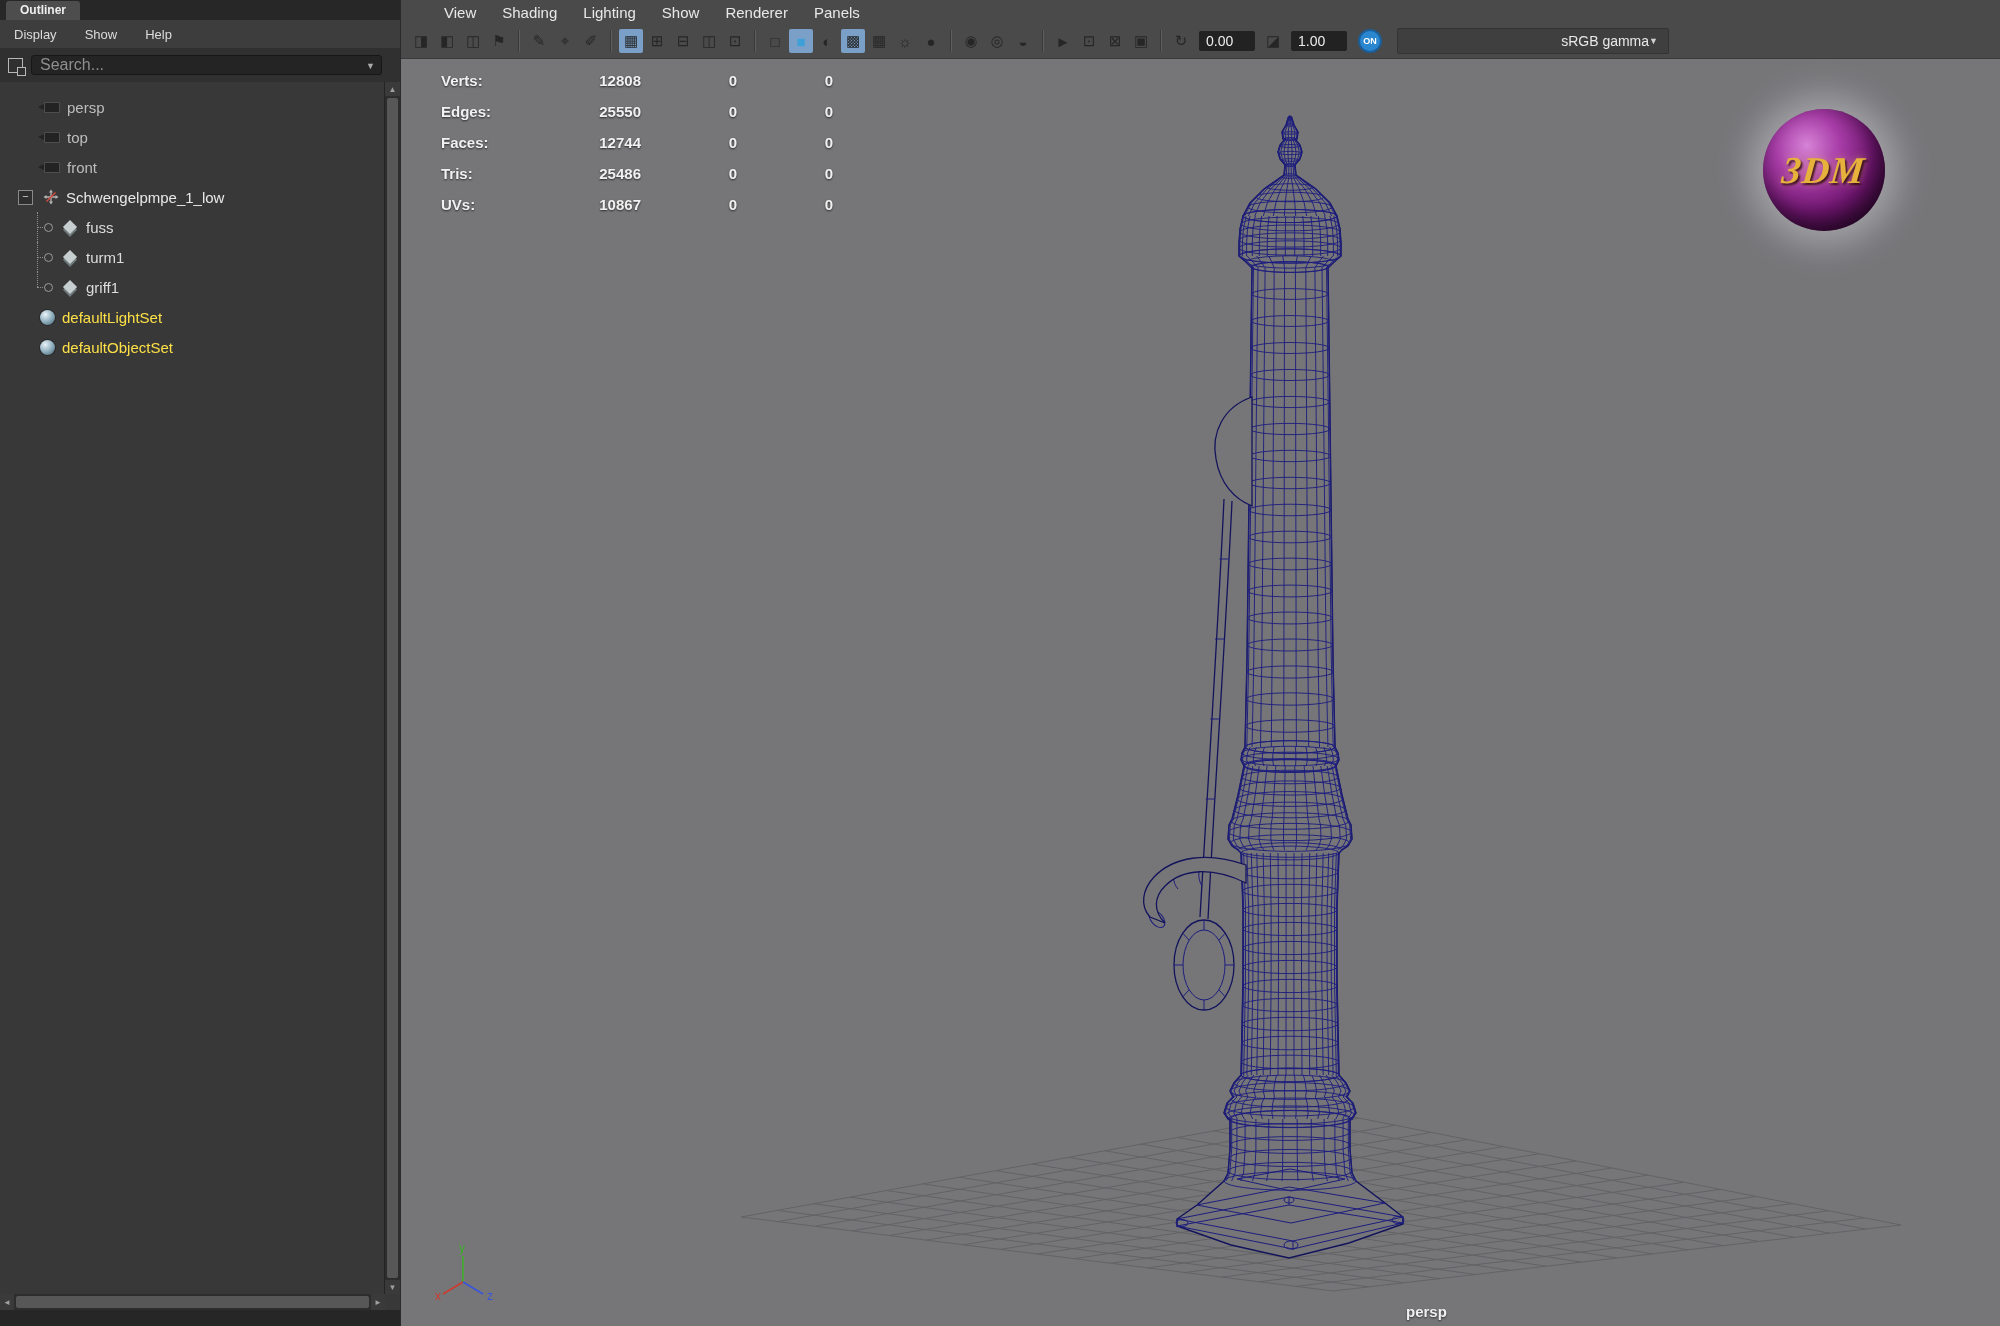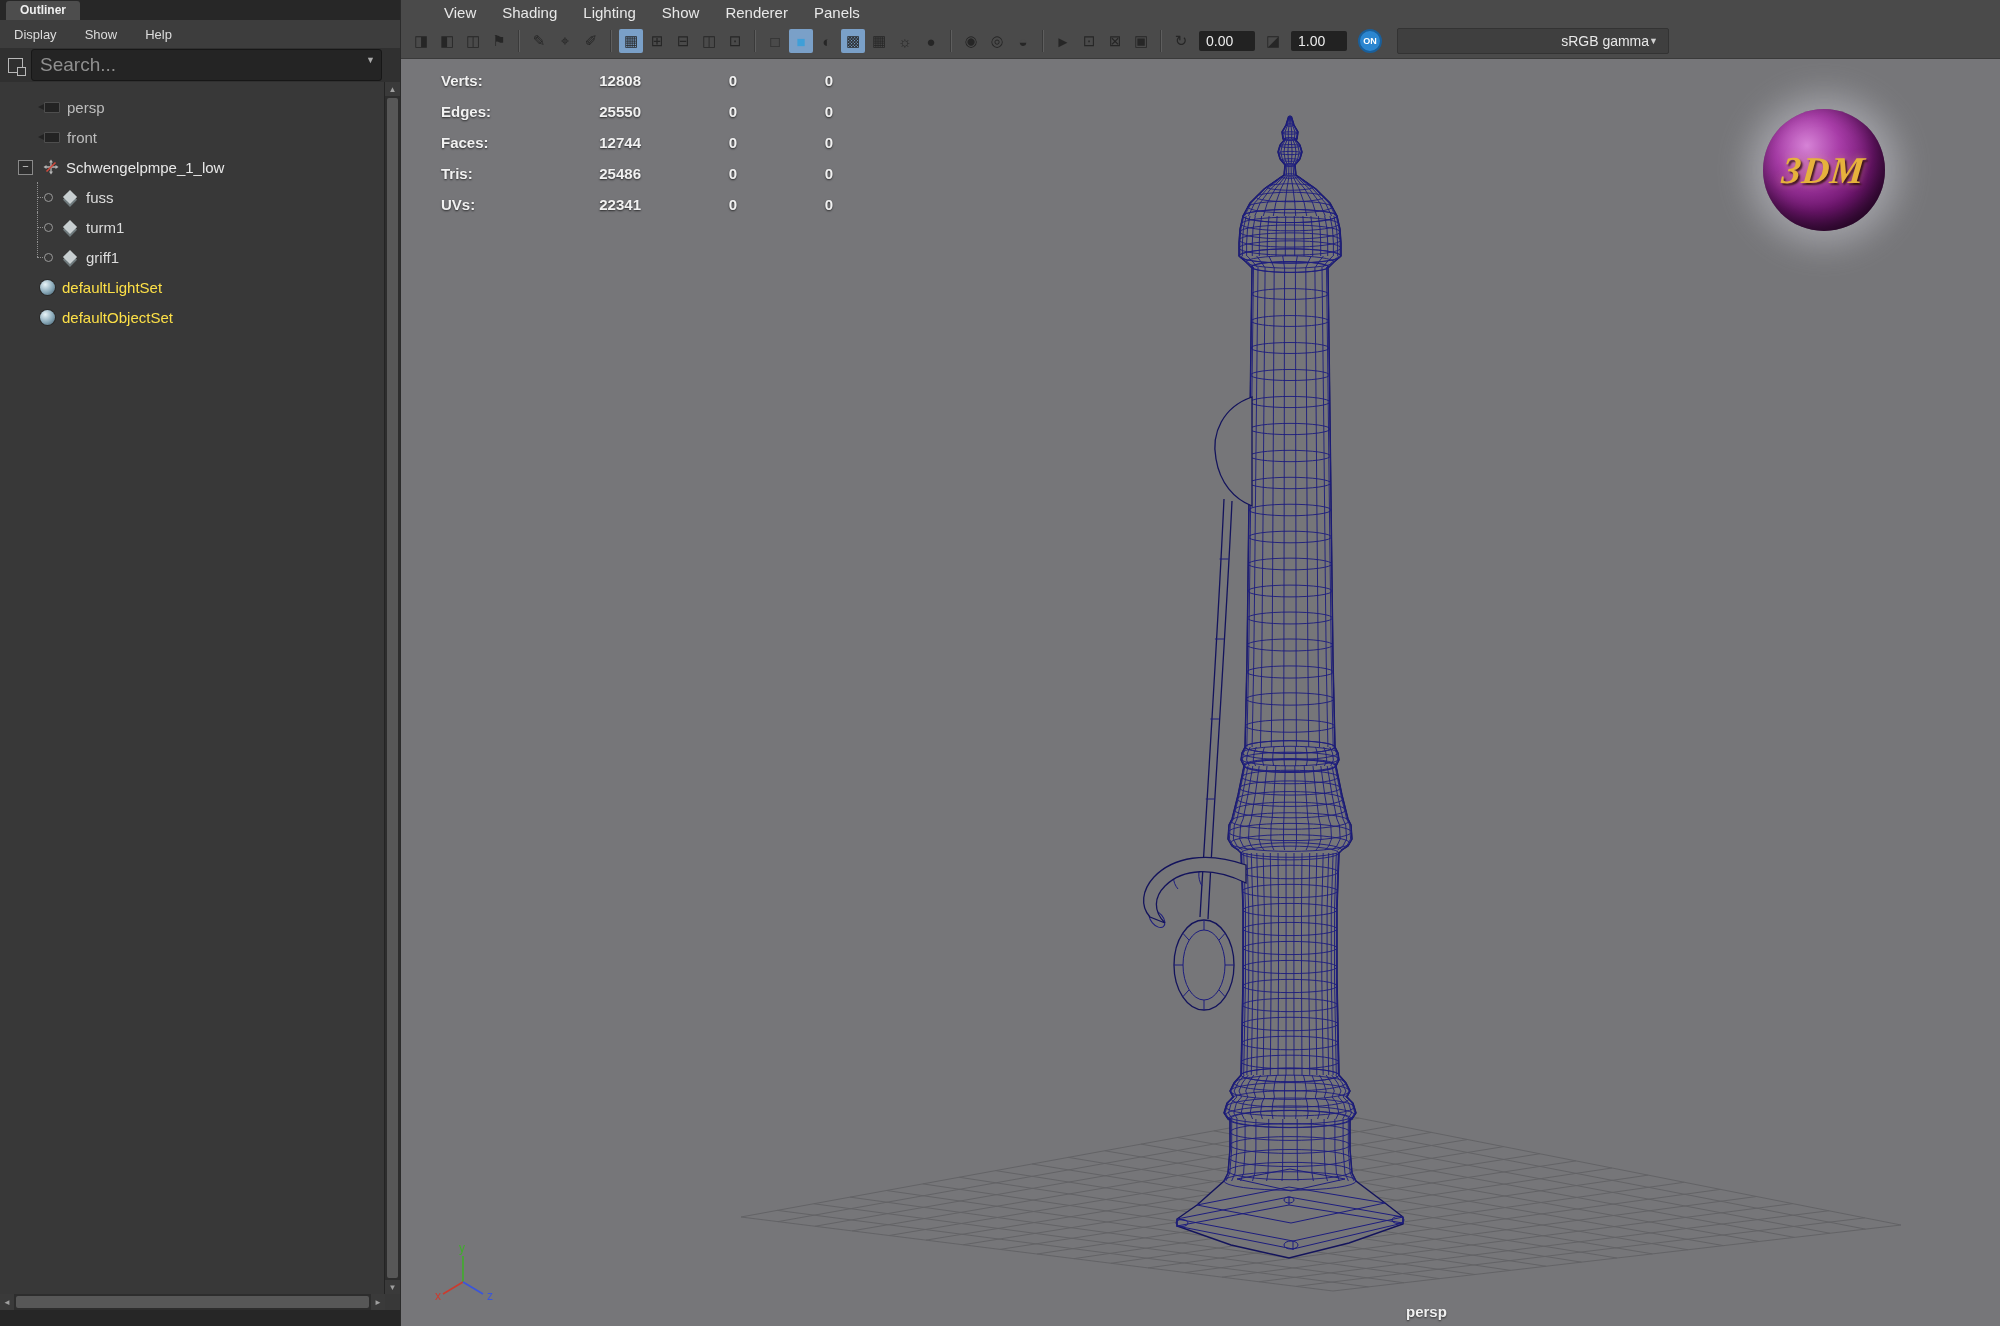--- a/index.html
+++ b/index.html
@@ -14,22 +14,22 @@
     padding:2px 14px 3px;border-radius:3px 3px 0 0;}
   .ol-menubar{height:28px;background:#3d3d3d;display:flex;align-items:center;
     color:#dcdcdc;font-size:13px;flex:none;}
   .ol-menu-item{padding:0 14px;cursor:default;}
   .ol-search-row{height:34px;background:#303030;display:flex;align-items:center;
     padding:0 8px;gap:8px;flex:none;}
   .filter-icon{width:13px;height:13px;border:1px solid #b8b8b8;position:relative;flex:none;}
   .filter-icon::after{content:'';position:absolute;right:-4px;bottom:-4px;width:7px;height:7px;
     background:#303030;border:1px solid #b8b8b8;}
   .search-wrap{position:relative;flex:1;margin-right:10px;}
-  .ol-search{width:100%;box-sizing:border-box;height:32px;background:#242424;
-    border:1px solid #171717;border-radius:3px;color:#cfcfcf;font-size:19px;
+  .ol-search{width:100%;box-sizing:border-box;height:20px;background:#242424;
+    border:1px solid #171717;border-radius:3px;color:#cfcfcf;font-size:16px;
     padding:0 24px 0 8px;outline:none;font-family:"Liberation Sans",sans-serif;}
   .ol-search::placeholder{color:#8f8f8f;}
   .search-dd{position:absolute;right:7px;top:6px;font-size:9px;color:#ababab;}
 
   .ol-tree{flex:1;padding-top:10px;position:relative;margin-right:15px;}
   .tree-row{height:30px;display:flex;align-items:center;gap:7px;font-size:15px;cursor:default;}
   .tree-row.cam{padding-left:44px;color:#bdbdbd;}
   .tree-row.parent{padding-left:18px;color:#e8e8e8;}
   .tree-row.child{padding-left:30px;color:#dcdcdc;}
   .tree-row.setrow{padding-left:40px;color:#fde047;}
@@ -127,20 +127,24 @@
       <span class="search-wrap">
         <input class="ol-search" placeholder="Search..." style="">
         <span class="search-dd">▼</span>
       </span>
     </div>
 
     <div class="ol-tree">
       <div class="tree-row cam">
         <span class="icon-camera"></span>
         <span class="t-label">persp</span>
+      </div>
+      <div class="tree-row cam">
+        <span class="icon-camera"></span>
+        <span class="t-label">top</span>
       </div>
       <div class="tree-row cam">
         <span class="icon-camera"></span>
         <span class="t-label">front</span>
       </div>
       <div class="tree-row parent">
         <span class="expander">−</span>
         <span class="icon-transform">
           <svg width="16" height="16" viewBox="0 0 16 16">
             <path d="M8 2 V14 M2 8 H14" stroke="#b5b5b5" stroke-width="1.3" fill="none"></path>
@@ -588,21 +592,21 @@
         <span class="hud-v">0</span>
         <span class="hud-l">Faces:</span>
         <span class="hud-v">12744</span>
         <span class="hud-v">0</span>
         <span class="hud-v">0</span>
         <span class="hud-l">Tris:</span>
         <span class="hud-v">25486</span>
         <span class="hud-v">0</span>
         <span class="hud-v">0</span>
         <span class="hud-l">UVs:</span>
-        <span class="hud-v">22341</span>
+        <span class="hud-v">10867</span>
         <span class="hud-v">0</span>
         <span class="hud-v">0</span>
       </div>
 
       <div class="logo">
         <span>3DM</span>
       </div>
 
       <svg class="axis-widget" width="64" height="60">
         <line x1="30" y1="40" x2="30" y2="14" stroke="#3fae2a" stroke-width="1.6"></line>

